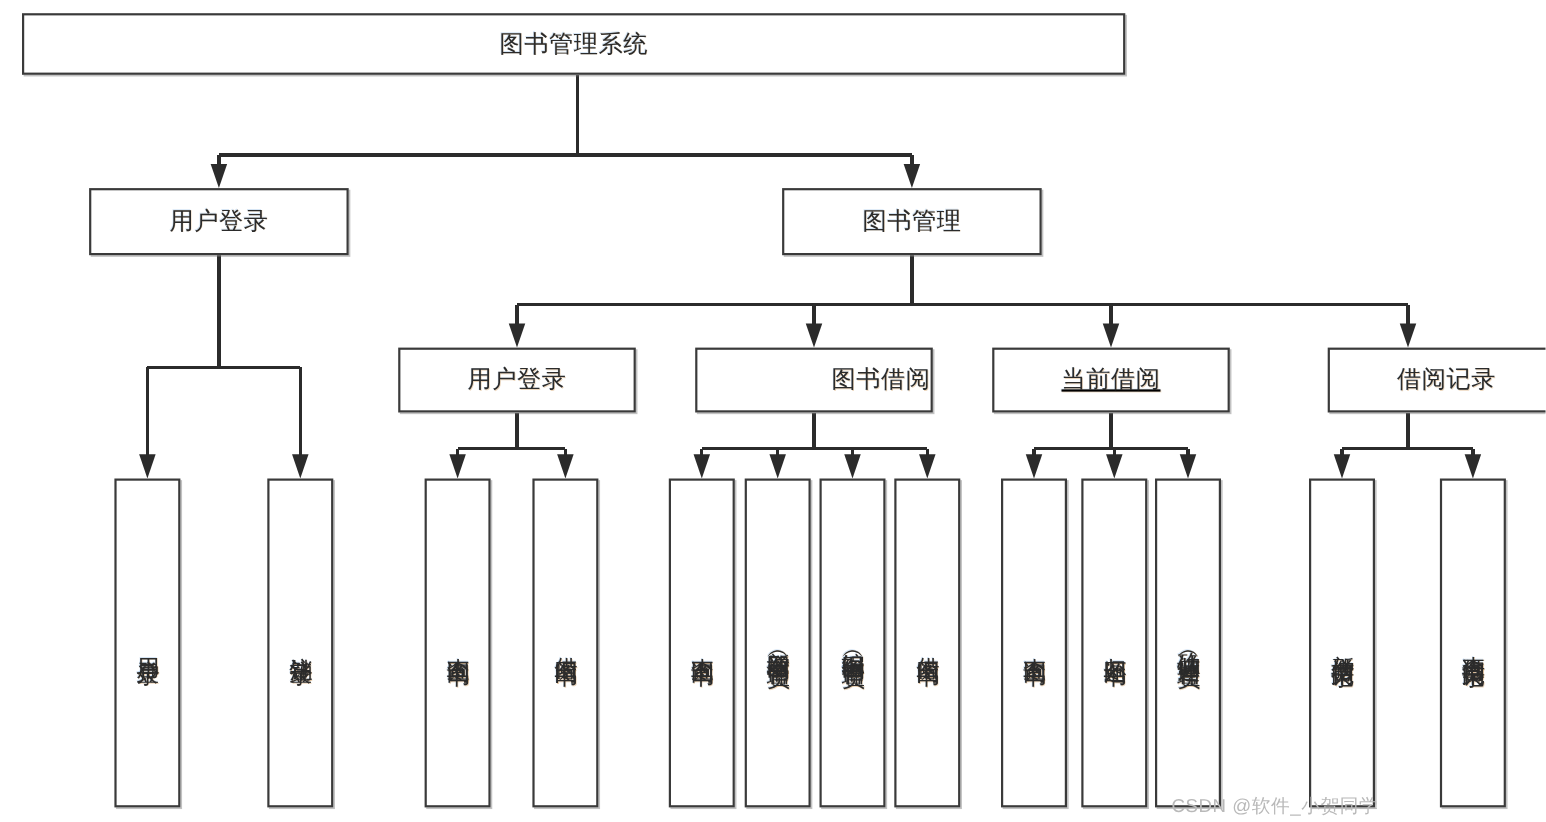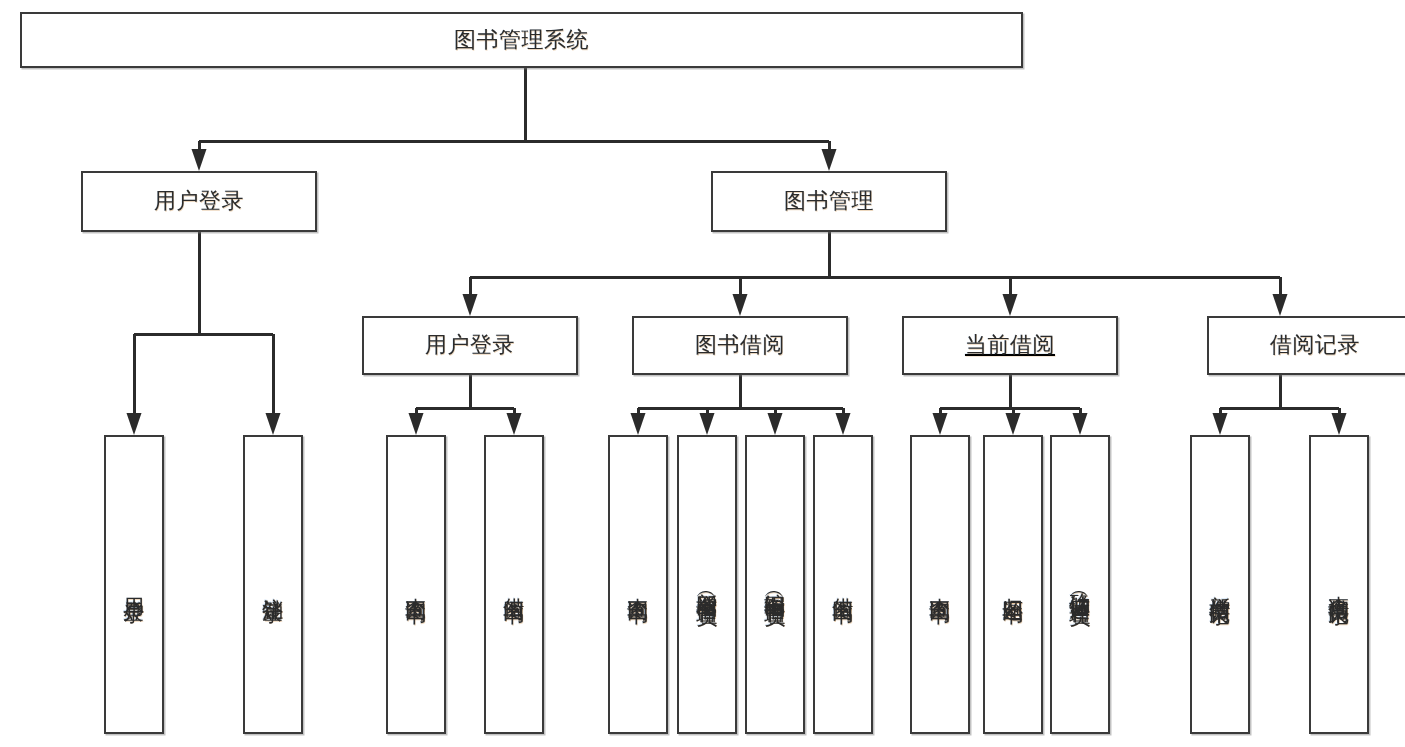--- a/index.html
+++ b/index.html
@@ -132,21 +132,21 @@
       </div>
       <div class="node-box level1-box" style="left: 81px; top: 171px; width: 236px; height: 61px;">
         <span class="node-label">用户登录</span>
       </div>
       <div class="node-box level1-box" style="left: 711px; top: 171px; width: 236px; height: 61px; align-items: center;">
         <span class="node-label">图书管理</span>
       </div>
       <div class="node-box level2-box" style="left: 362px; top: 316px; width: 216px; height: 59px;">
         <span class="node-label">用户登录</span>
       </div>
-      <div class="node-box level2-box" style="left: 632px; top: 316px; width: 216px; height: 59px;">
+      <div class="node-box level2-box" style="left: 632px; top: 316px; width: 216px; height: 59px; justify-content: flex-end;">
         <span class="node-label">图书借阅</span>
       </div>
       <div class="node-box level2-box" style="left: 902px; top: 316px; width: 216px; height: 59px; text-decoration: underline;">
         <span class="node-label">当前借阅</span>
       </div>
       <div class="node-box level2-box" style="left: 1207px; top: 316px; width: 216px; height: 59px; align-items: center;">
         <span class="node-label">借阅记录</span>
       </div>
       <div class="node-box leaf-box" style="left: 104px; top: 435px; width: 60px; height: 299px;">
         <span class="node-label">用户登录</span>
@@ -182,13 +182,14 @@
         <span class="node-label">确认归还（管理员）</span>
       </div>
       <div class="node-box leaf-box" style="left: 1190px; top: 435px; width: 60px; height: 299px;">
         <span class="node-label">新增借阅记录</span>
       </div>
       <div class="node-box leaf-box" style="left: 1309px; top: 435px; width: 60px; height: 299px;">
         <span class="node-label">查询借阅记录</span>
       </div>
     </div>
 
+  <div class="watermark">CSDN @软件_小贺同学</div>
 </div>
 
 </body></html>

